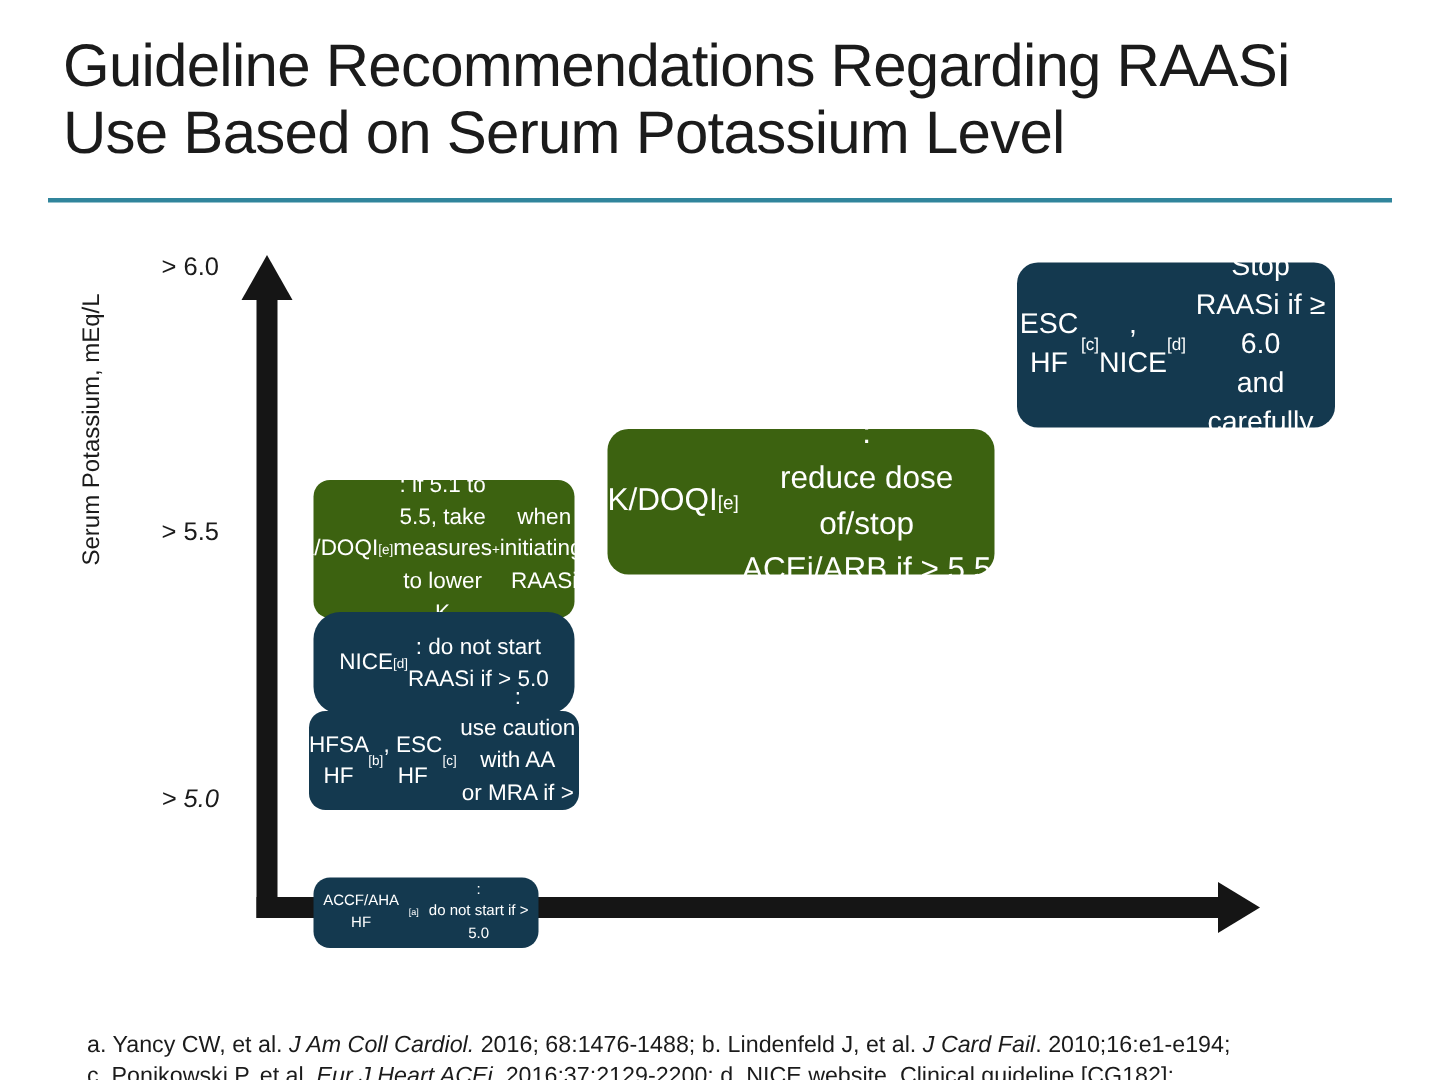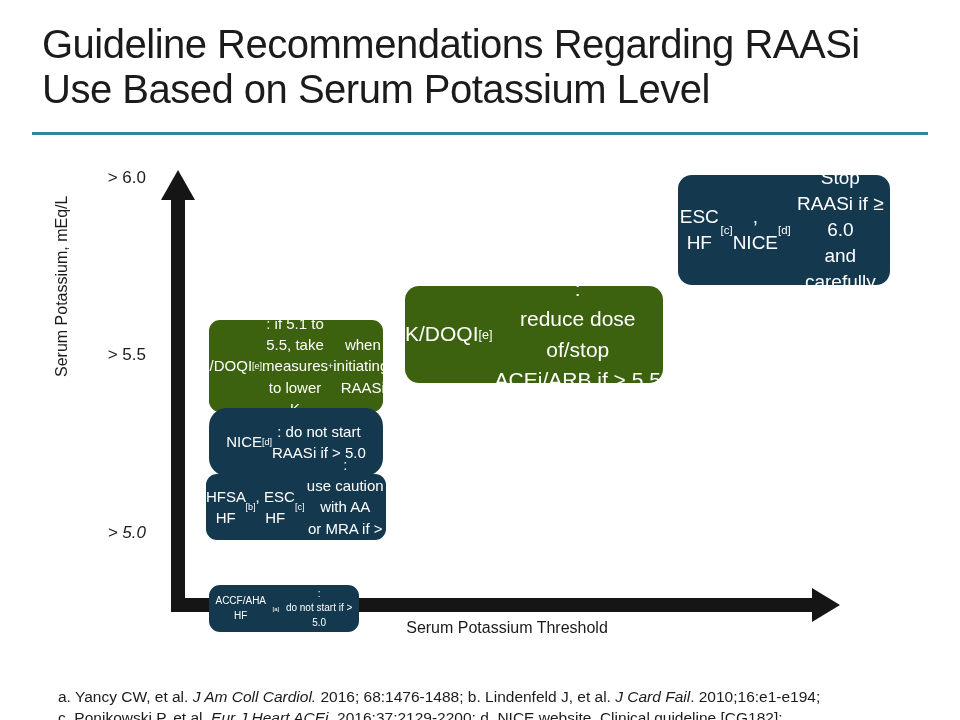--- a/index.html
+++ b/index.html
@@ -80,21 +80,20 @@
   <div id="x-shaft" class="shaft"></div>
   <div id="x-head"></div>
 
   <div id="tick-60" class="tick">&gt; 6.0</div>
   <div id="tick-55" class="tick">&gt; 5.5</div>
   <div id="tick-50" class="tick">&gt; 5.0</div>
 
   <div id="y-axis-title">
     <span>Serum Potassium, mEq/L</span>
   </div>
-  <div id="x-axis-title">Serum Potassium Threshold</div>
 
   <div id="box-esc-nice" class="box navy">ESC HF<sup>[c]</sup>, NICE<sup>[d]</sup>:
 Stop RAASi if ≥ 6.0
 and carefully
 reintroduce</div>
   <div id="box-kdoqi-reduce" class="box green">K/DOQI<sup>[e]</sup>:
 reduce dose of/stop
 ACEi/ARB if &gt; 5.5</div>
   <div id="box-kdoqi-initiate" class="box green">K/DOQI<sup>[e]</sup>: if 5.1 to
 5.5, take measures

